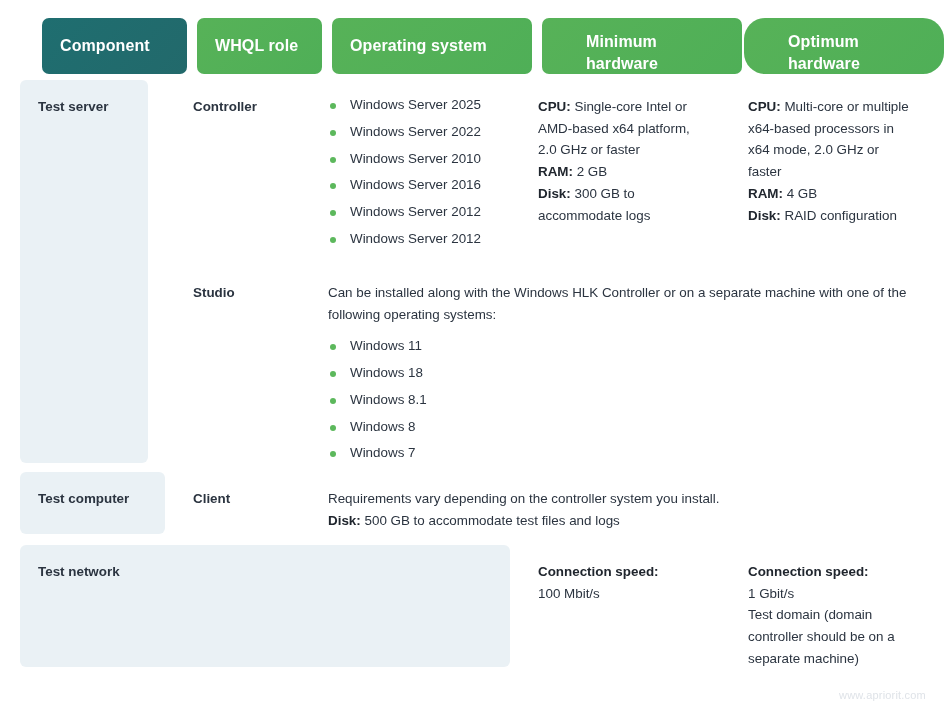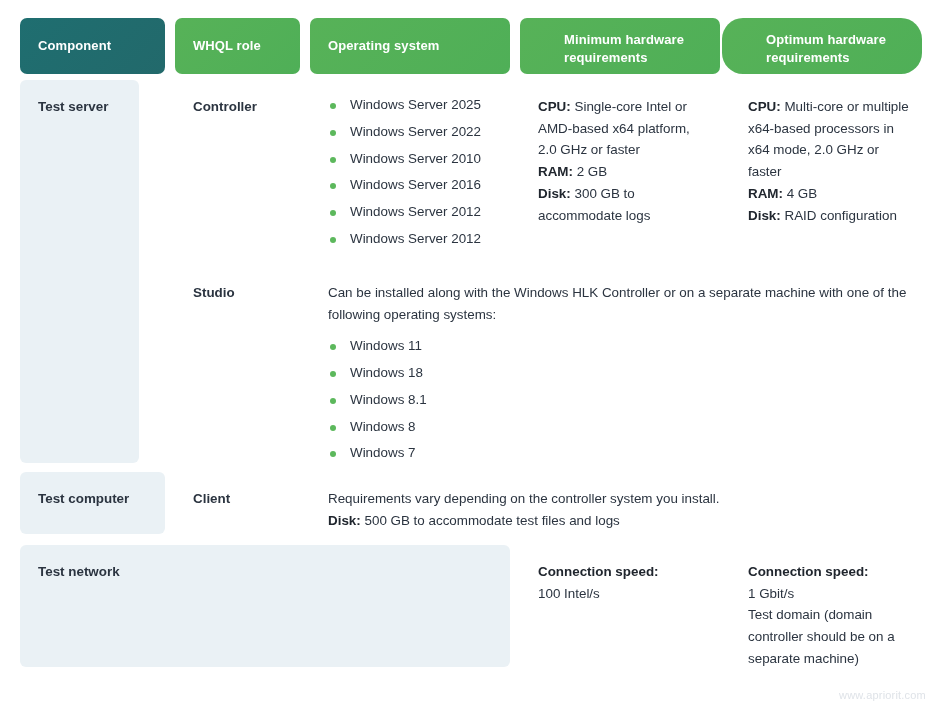--- a/index.html
+++ b/index.html
@@ -24,28 +24,29 @@
   .cell {
     position: absolute;
     border-radius: 6px;
     background: #ffffff;
     overflow: hidden;
   }
 
   
   .hdr {
     color: #ffffff;
-    font-size: 13px;
+    font-size: 16px;
     font-weight: bold;
     letter-spacing: .1px;
     line-height: 1.35;
     padding: 13px 18px;
     display: flex;
     align-items: center;
     border-radius: 7px;
+    margin-left: 22px;
   }
   .hdr-dark  { background: linear-gradient(135deg, #1f6e70 0%, #22696b 100%); }
   .hdr-green { background: linear-gradient(135deg, #57b258 0%, #4faf57 100%); }
   .hdr-top   { align-items: flex-start; padding-left: 44px; }
 
   
   .body-cell {
     font-size: 13.4px;
     color: #2b3440;
     line-height: 1.62;
@@ -114,21 +115,21 @@
   </div>
 
   <div class="cell hdr hdr-green hdr-top" style="left:520px; top:18px; width:200px; height:56px;">
     <span>Minimum hardware requirements</span>
   </div>
 
   <div class="cell hdr hdr-green hdr-top" style="left:722px; top:18px; width:200px; height:56px;border-radius:21px;">
     <span>Optimum hardware requirements</span>
   </div>
 
-  <div class="cell body-cell tinted" style="left:20px; top:80px; width:119px; height:383px;">
+  <div class="cell body-cell tinted" style="left:20px; top:80px; width:128px; height:383px;">
     <span class="label">Test server</span>
   </div>
 
   <div class="cell body-cell plain" style="left:175px; top:80px; width:125px; height:170px;">
     <span class="label">Controller</span>
   </div>
 
   <div class="cell body-cell plain" style="left:310px; top:80px; width:200px; height:170px;">
     <ul class="bullets">
       <li>Windows Server 2025</li>
@@ -200,21 +201,21 @@
       <span>500 GB to accommodate test files and logs</span>
     </div>
   </div>
 
   <div class="cell body-cell tinted" style="left:20px; top:545px; width:490px; height:122px;">
     <span class="label">Test network</span>
   </div>
 
   <div class="cell body-cell plain" style="left:520px; top:545px; width:200px; height:122px;">
     <div class="b line">Connection speed:</div>
-    <div class="line">100 Intel/s</div>
+    <div class="line">100 Mbit/s</div>
   </div>
 
   <div class="cell body-cell plain" style="left:730px; top:545px; width:200px; height:122px;">
     <div class="b line">Connection speed:</div>
     <div class="line">1 Gbit/s</div>
     <div class="line">Test domain (domain controller should be on a separate machine)</div>
   </div>
 
   <div class="watermark">www.apriorit.com</div>
 

